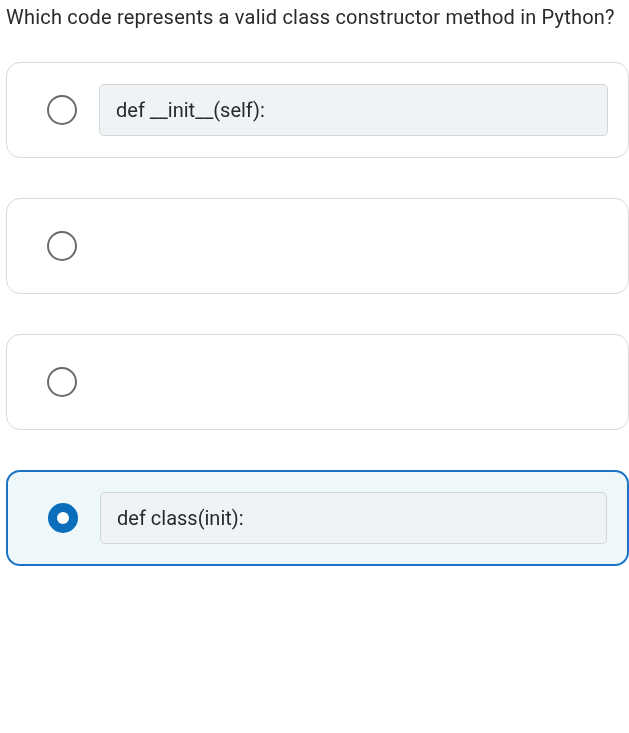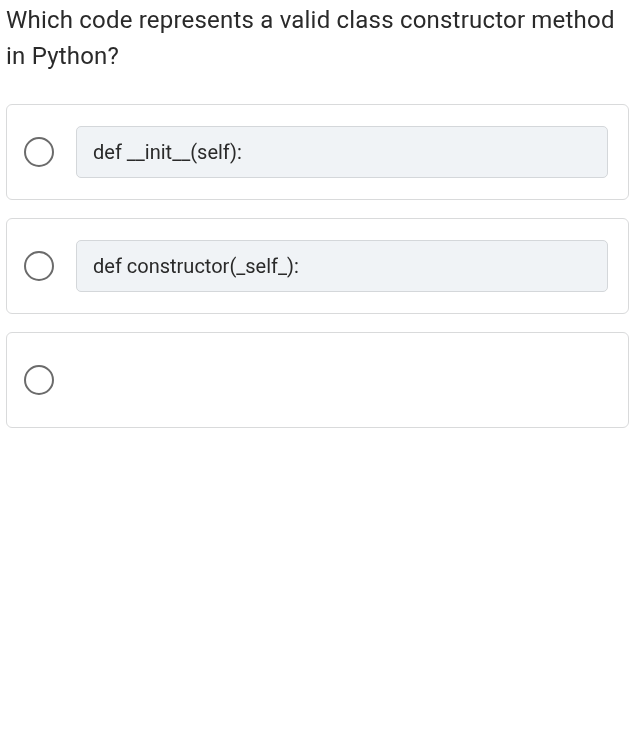--- a/index.html
+++ b/index.html
@@ -9,37 +9,37 @@
   }
   body {
     font-family: -apple-system, BlinkMacSystemFont, "Segoe UI", Roboto, Helvetica, Arial, sans-serif;
     background: #ffffff;
     width: 629px;
     height: 733px;
     overflow: hidden;
     padding: 0;
   }
   .question-text {
-    font-size: 24px;
+    font-size: 20px;
     color: #2a2a2a;
     line-height: 1.5;
     padding: 2px 0 0 6px;
     letter-spacing: 0.2px;
   }
   .options-container {
     margin-top: 30px;
     padding-left: 6px;
   }
   .option {
     display: flex;
     align-items: center;
     border: 1px solid #d9dadb;
-    border-radius: 6px;
-    padding: 18px 20px 18px 17px;
-    margin-bottom: 18px;
+    border-radius: 14px;
+    padding: 18px 20px 18px 40px;
+    margin-bottom: 40px;
     min-height: 96px;
     background: #ffffff;
   }
   .option.selected {
     border: 2px solid #1a73c8;
     background: #eef8fa;
   }
   .radio {
     width: 30px;
     height: 30px;
@@ -83,21 +83,24 @@
 
 <div class="options-container">
 
   <div class="option">
     <div class="radio"></div>
     <div class="code-box">def __init__(self):</div>
   </div>
 
   <div class="option">
     <div class="radio"></div>
-    <div class="code-box">def constructor(_self_):</div>
   </div>
 
   <div class="option">
     <div class="radio"></div>
   </div>
 
+  <div class="option selected">
+    <div class="radio"></div>
+    <div class="code-box">def class(init):</div>
+  </div>
 
 </div>
 
 </body></html>

